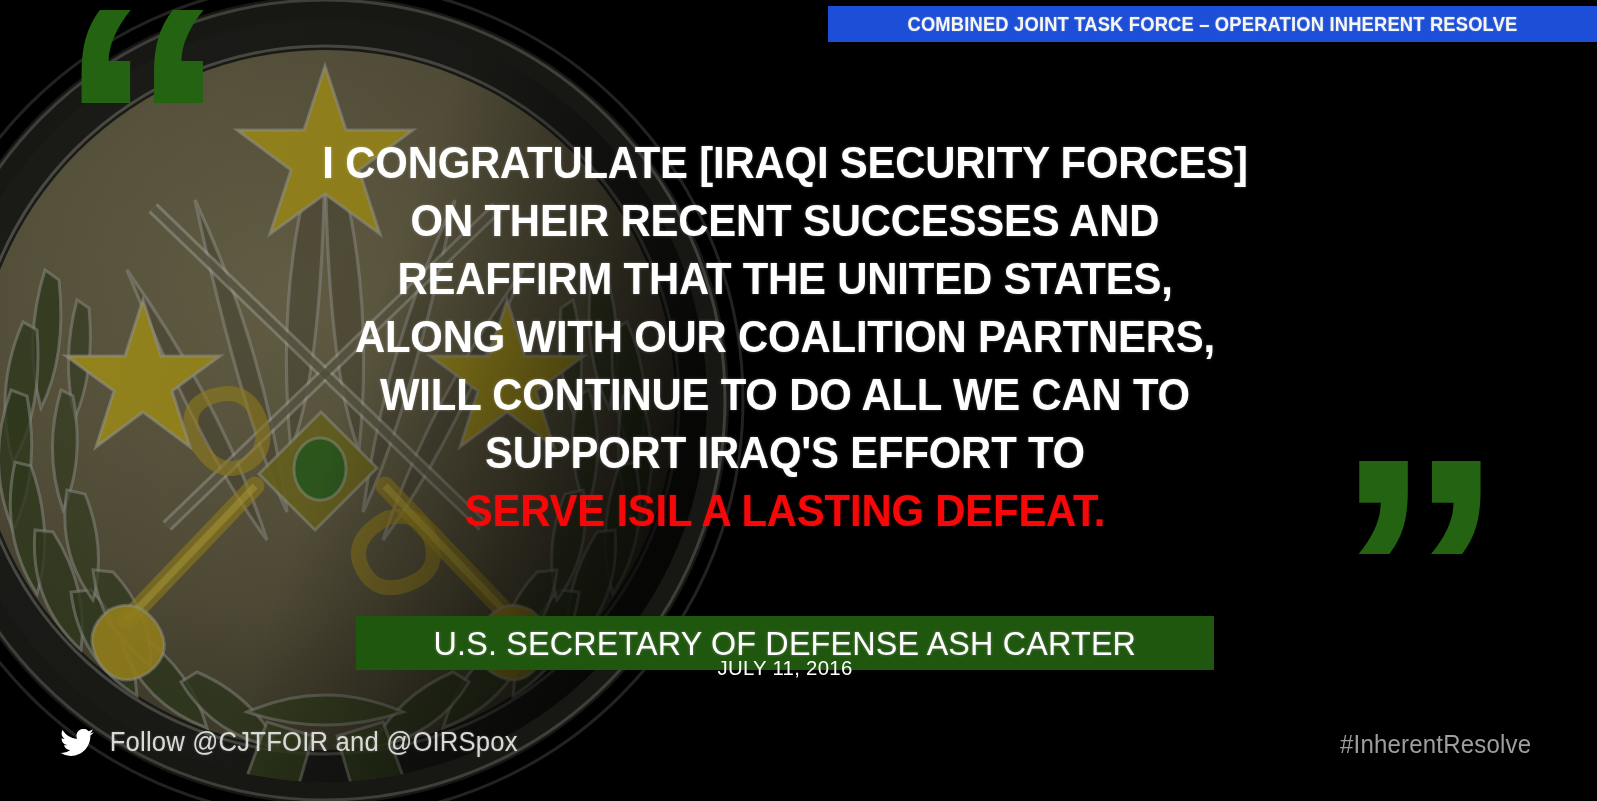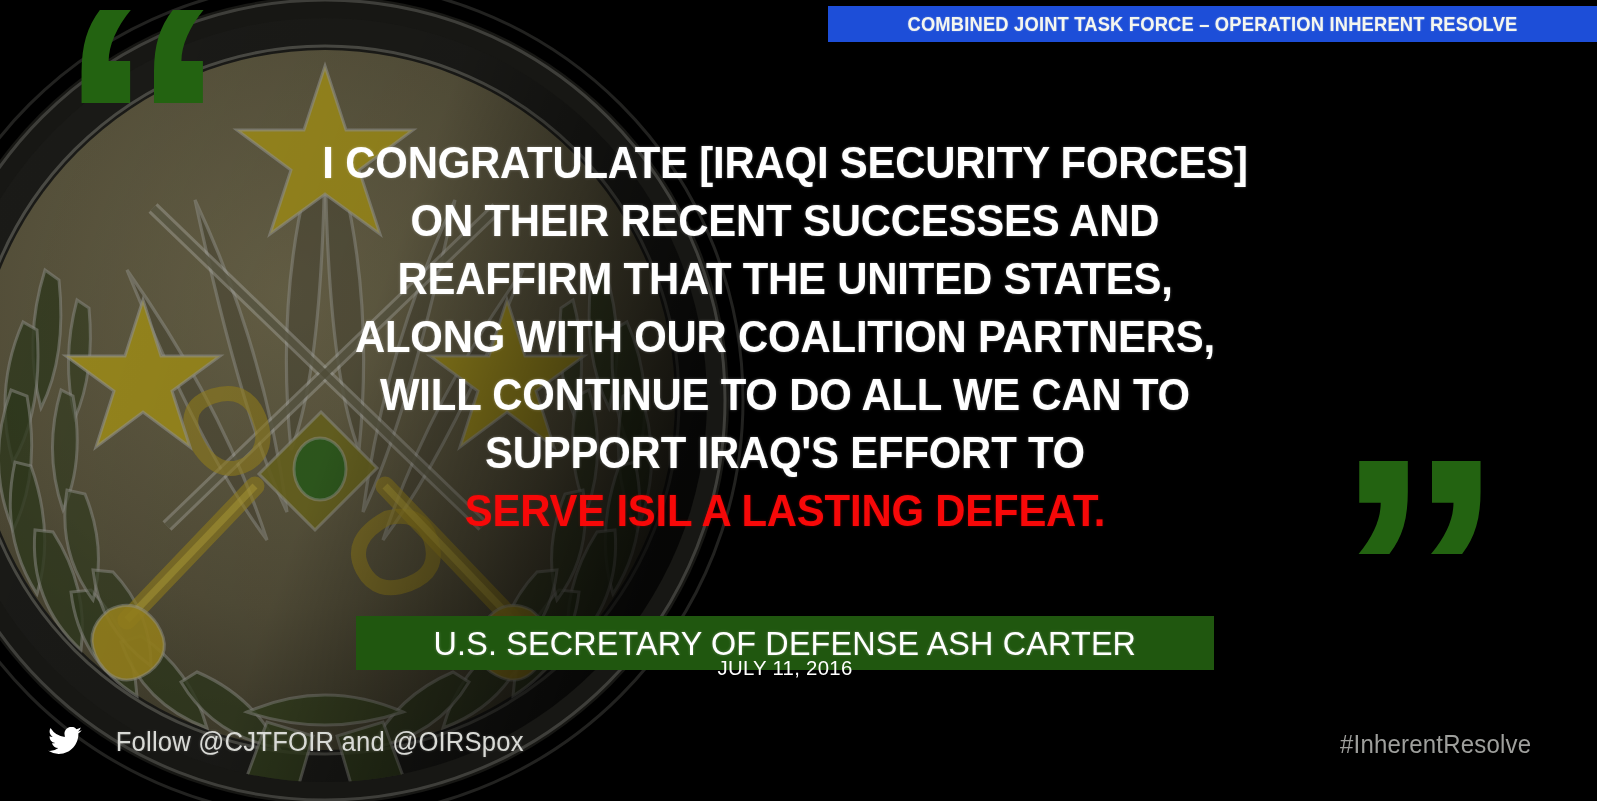--- a/index.html
+++ b/index.html
@@ -114,22 +114,22 @@
     color:#ffffff;
     font-size: 21px;
     font-weight: 400;
     letter-spacing: .3px;
     transform: scaleX(0.97);
   }
 
   
   #footer-twitter {
     position:absolute;
-    left: 48px; top: 727px;
-    display:flex; align-items:flex-start; gap:23px;
+    left: 60px; top: 727px;
+    display:flex; align-items:center; gap:5px;
   }
   #footer-twitter .bird { width:34px; height:28px; display:block; }
   #footer-twitter .handle {
     color:#d9dad6;
     font-size: 27px;
     font-weight: 400;
     letter-spacing:.2px;
     transform: scaleX(0.95);
     white-space:nowrap;
     text-shadow: 0 0 3px rgba(255,255,255,.22);

